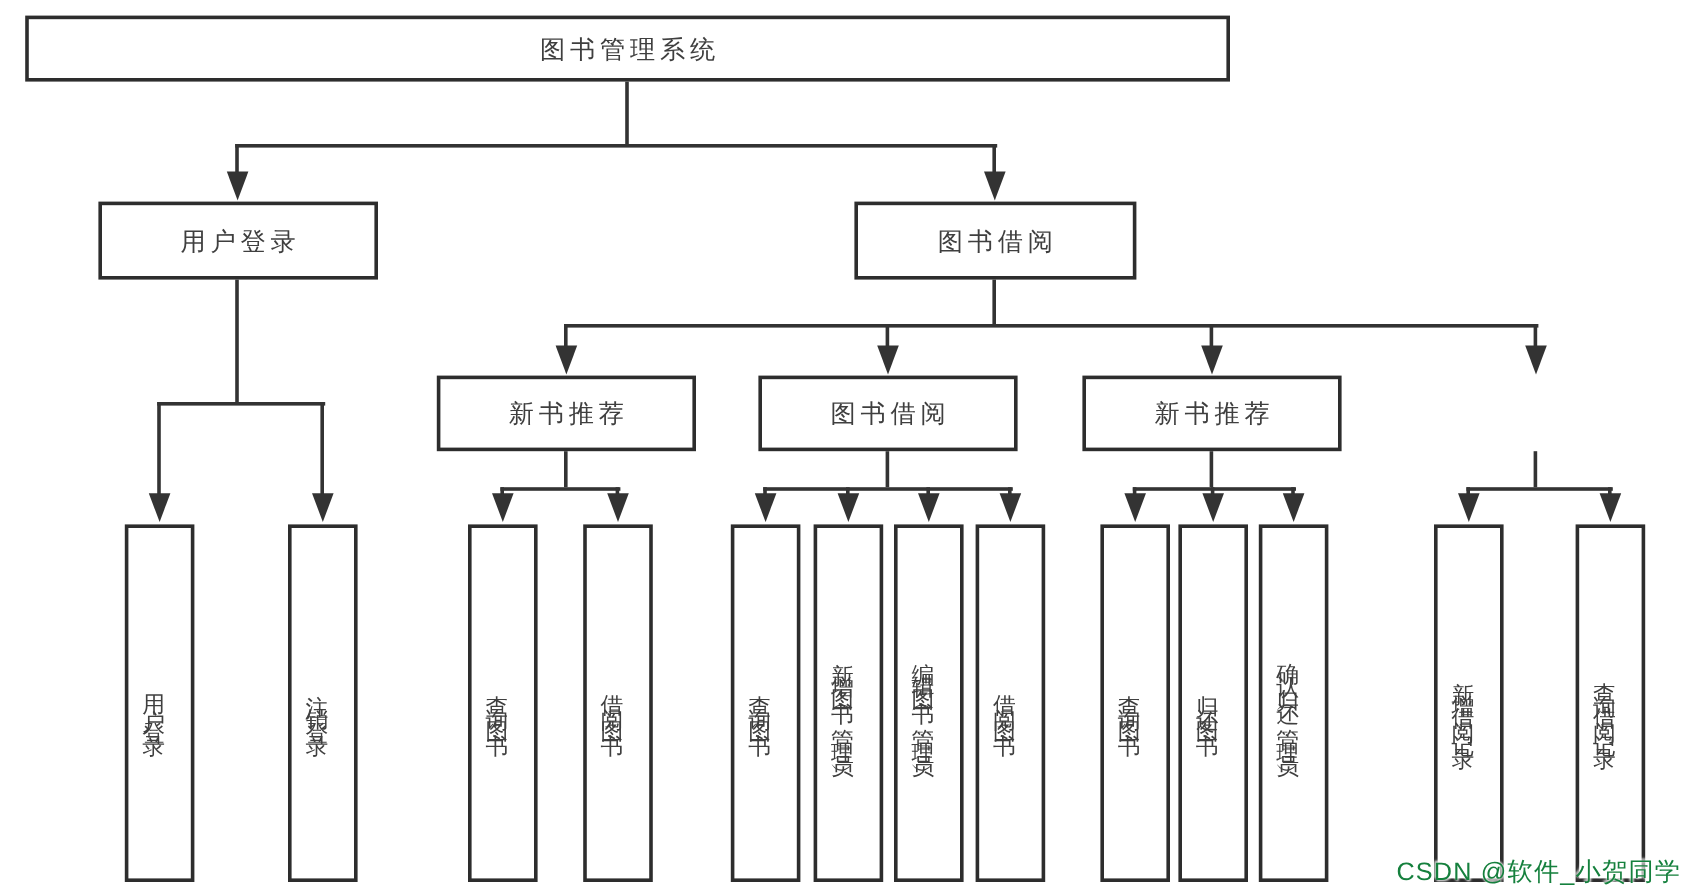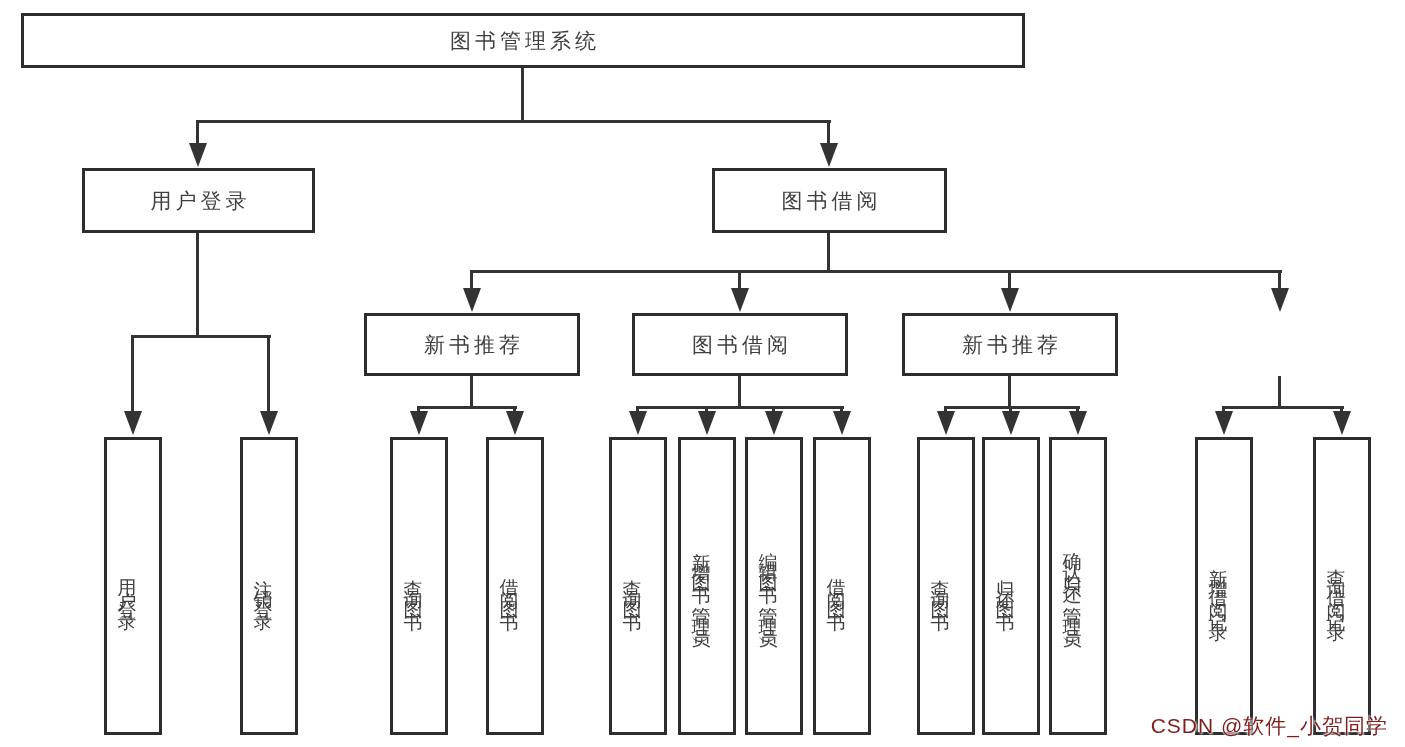--- a/index.html
+++ b/index.html
@@ -21,22 +21,22 @@
     letter-spacing:11px;line-height:1;
   }
   .box.v span{display:block;margin-block-start:11px;}
   .line{position:absolute;background:#333333;}
   .arrow{
     position:absolute;width:0;height:0;
     border-left:9px solid transparent;border-right:9px solid transparent;
     border-top:24px solid #333333;
   }
   .watermark{
-    position:absolute;right:17px;top:712px;z-index:5;
-    font-size:21px;color:#7f1d1d;letter-spacing:1px;white-space:nowrap;
+    position:absolute;right:4px;top:712px;z-index:5;
+    font-size:21px;color:#15803d;letter-spacing:1px;white-space:nowrap;
     text-shadow:0 0 2px #ffffff,1px 1px 2px rgba(255,255,255,.9),-1px -1px 2px rgba(255,255,255,.9);
   }
 </style>
 </head>
 <body>
 
 <div id="canvas">
 
   <div class="box h" style="left:21px;top:13px;width:1004px;height:55px">
     <span>图书管理系统</span>

